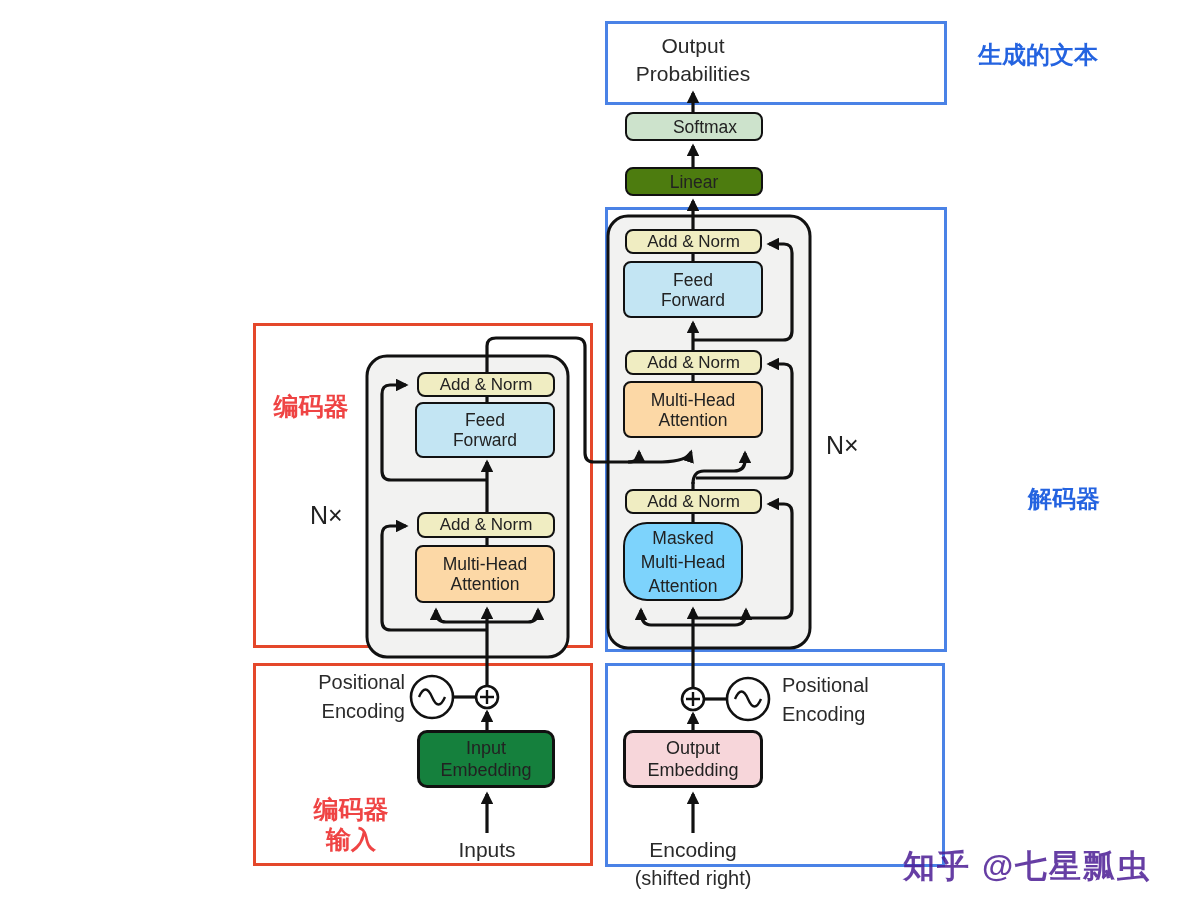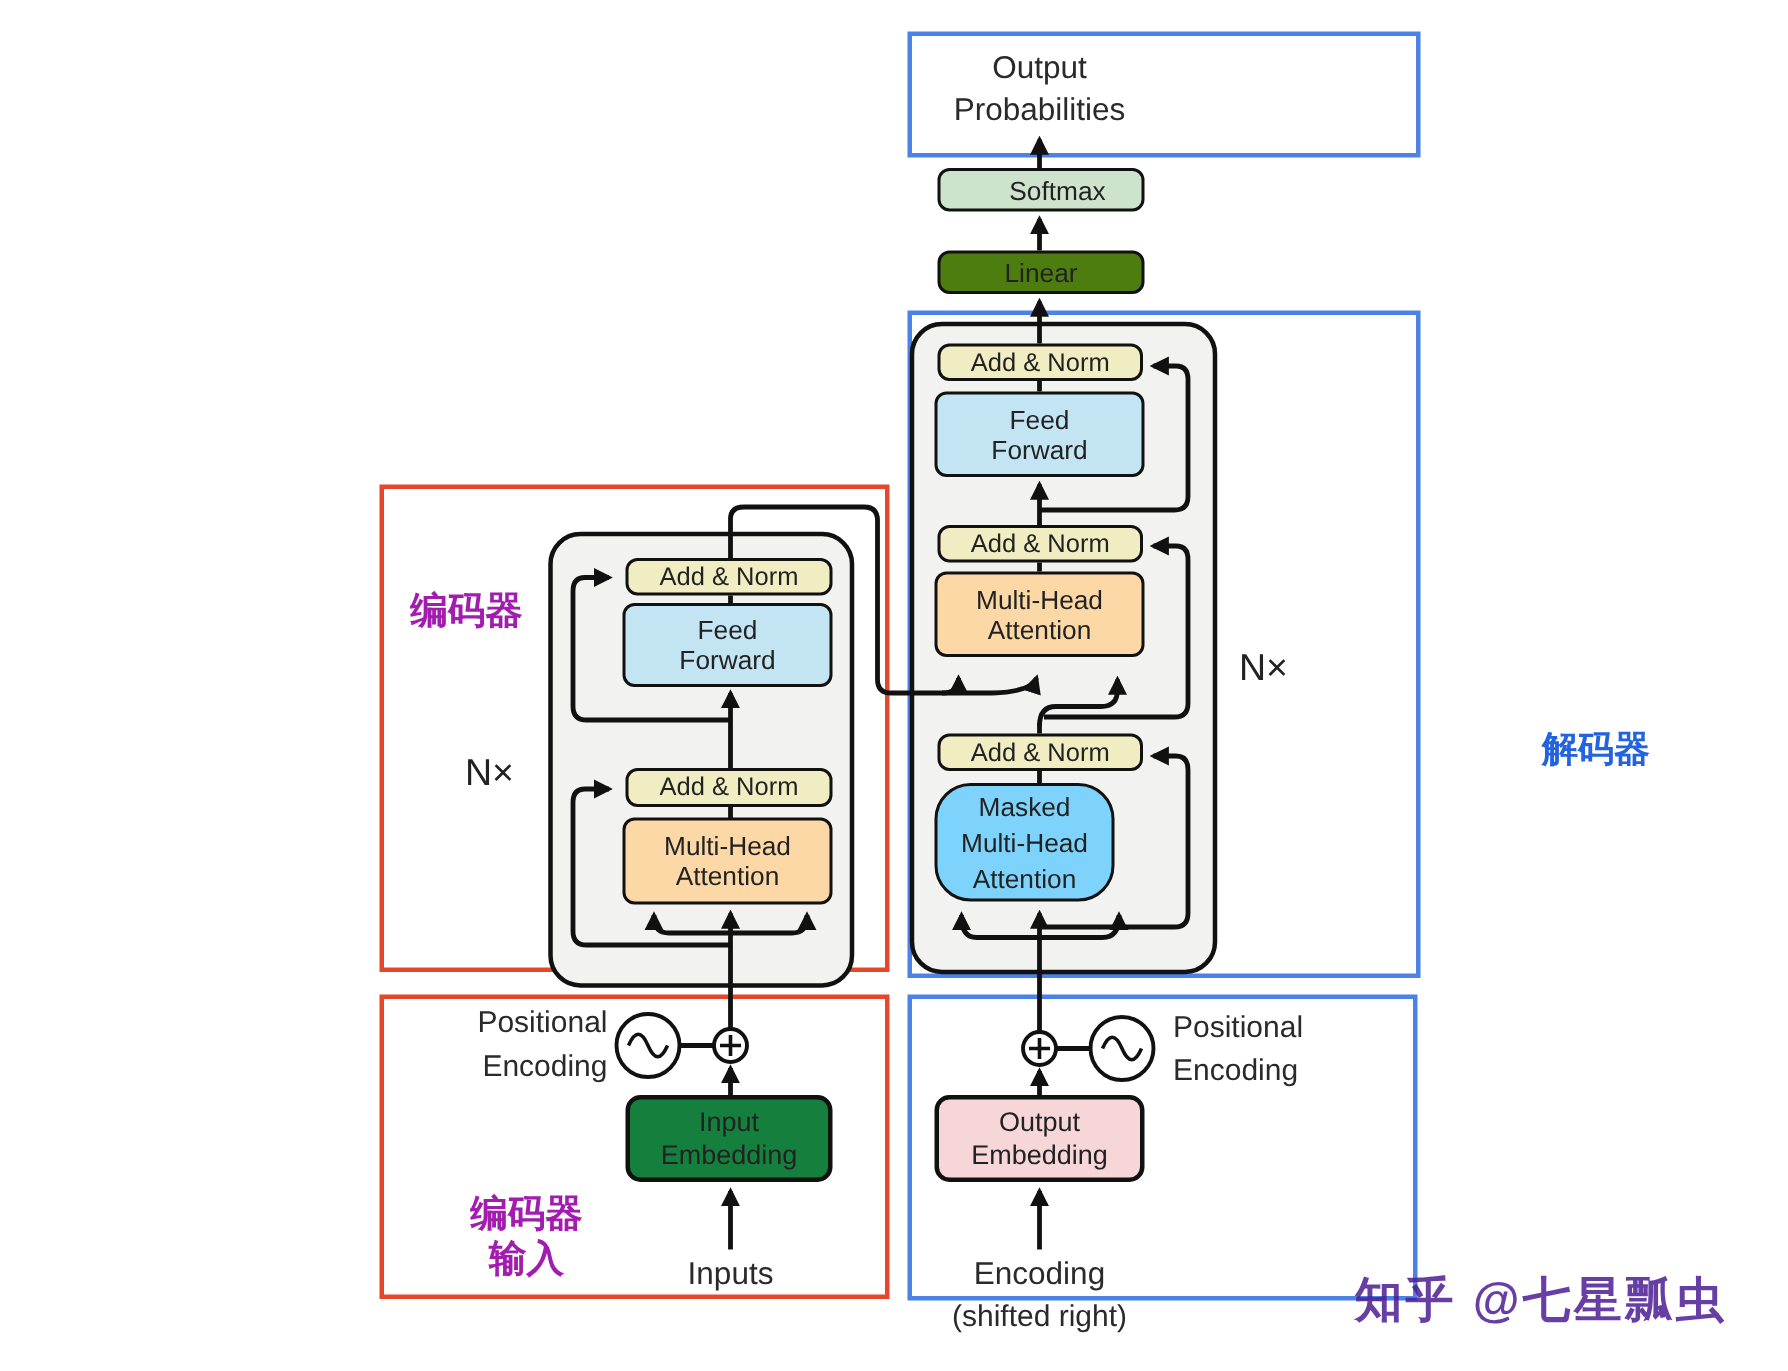--- a/index.html
+++ b/index.html
@@ -20,21 +20,21 @@
     display:flex;align-items:center;justify-content:center;text-align:center;
     font-size:17.5px;line-height:20px;color:#222;white-space:pre-line;
   }
   .box.embed{border-width:3.5px;border-radius:10px;font-size:18px;line-height:22px;}
   .box.an{font-size:17px;}
   
   .txt{position:absolute;z-index:4;white-space:pre-line;}
   .center{text-align:center;}
   .right{text-align:right;}
   .cn-blue{color:#2463e0;font-weight:bold;}
-  .cn-red{color:#a21caf;font-weight:bold;}
+  .cn-red{color:#ef4444;font-weight:bold;}
   .nx{font-size:25px;color:#222;}
   .watermark{color:#4c1d95;font-size:32px;font-weight:bold;letter-spacing:2px;opacity:.85;}
 </style>
 </head>
 <body>
 
 <div id="stage">
 
   <div class="region blue" style="left:605px;top:21px;width:342px;height:84px;"></div>
   <div class="region blue" style="left:605px;top:207px;width:342px;height:445px;"></div>
@@ -147,20 +147,21 @@
 
   <div class="txt right" style="left:287px;top:668px;width:118px;font-size:20px;line-height:29px;">Positional
 Encoding</div>
   <div class="txt" style="left:782px;top:671px;width:118px;font-size:20px;line-height:29px;">Positional
 Encoding</div>
 
   <div class="txt center" style="left:447px;top:838px;width:80px;font-size:21px;">Inputs</div>
   <div class="txt center" style="left:648px;top:838px;width:90px;font-size:21px;">Encoding</div>
   <div class="txt center" style="left:618px;top:867px;width:150px;font-size:20px;">(shifted right)</div>
 
+  <div class="txt cn-blue center" style="left:958px;top:39px;width:160px;font-size:24px;">生成的文本</div>
   <div class="txt cn-blue center" style="left:1022px;top:483px;width:84px;font-size:24px;">解码器</div>
   <div class="txt cn-red center" style="left:256px;top:390px;width:110px;font-size:25px;">编码器</div>
   <div class="txt cn-red center" style="left:301px;top:794px;width:100px;font-size:25px;line-height:30px;">编码器
 输入</div>
 
   <div class="txt watermark" style="left:903px;top:845px;width:288px;">知乎 @七星瓢虫</div>
 
 </div>
 
 </body></html>

